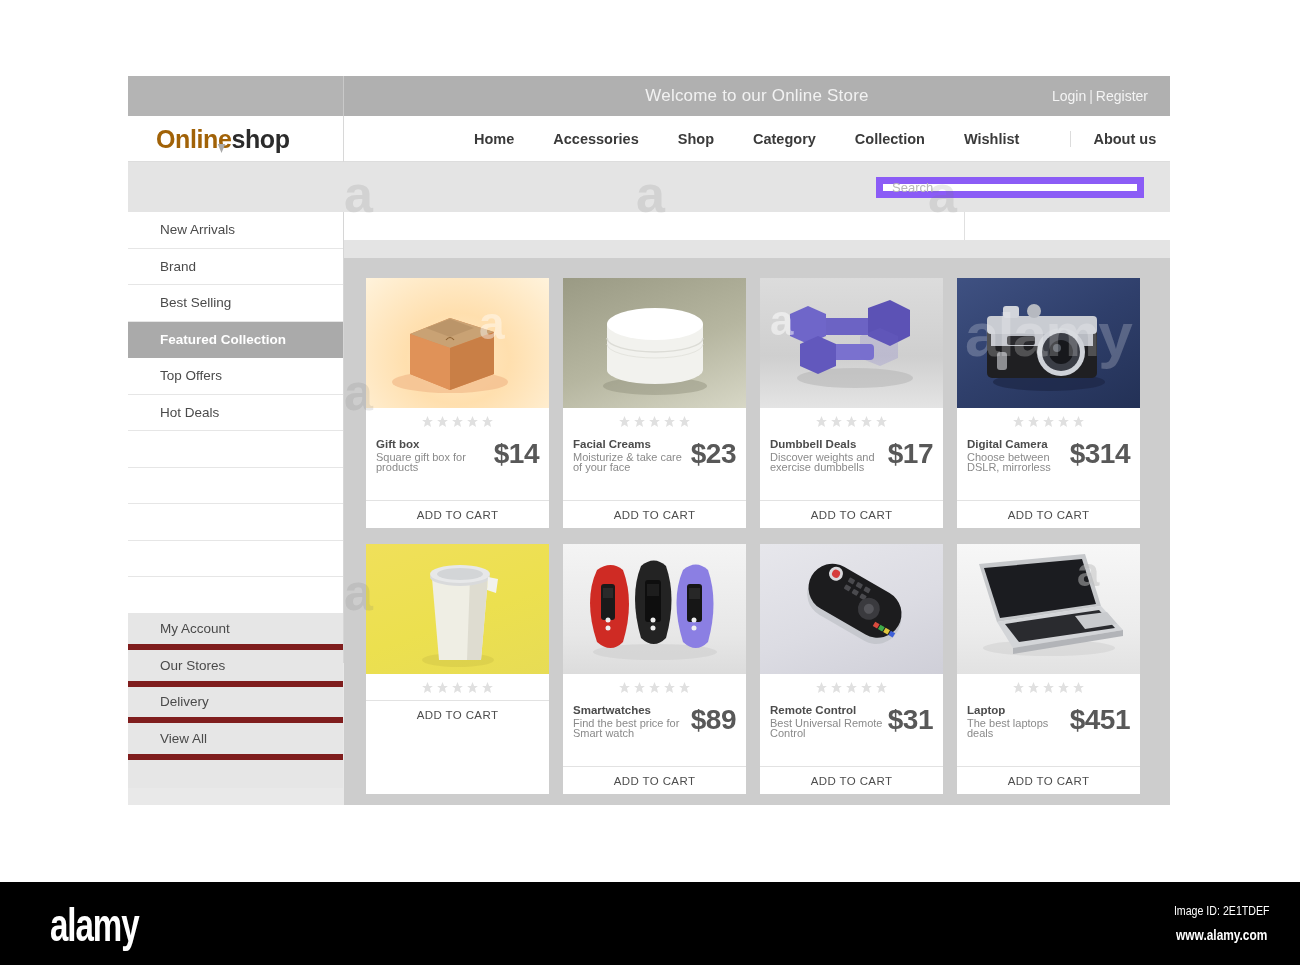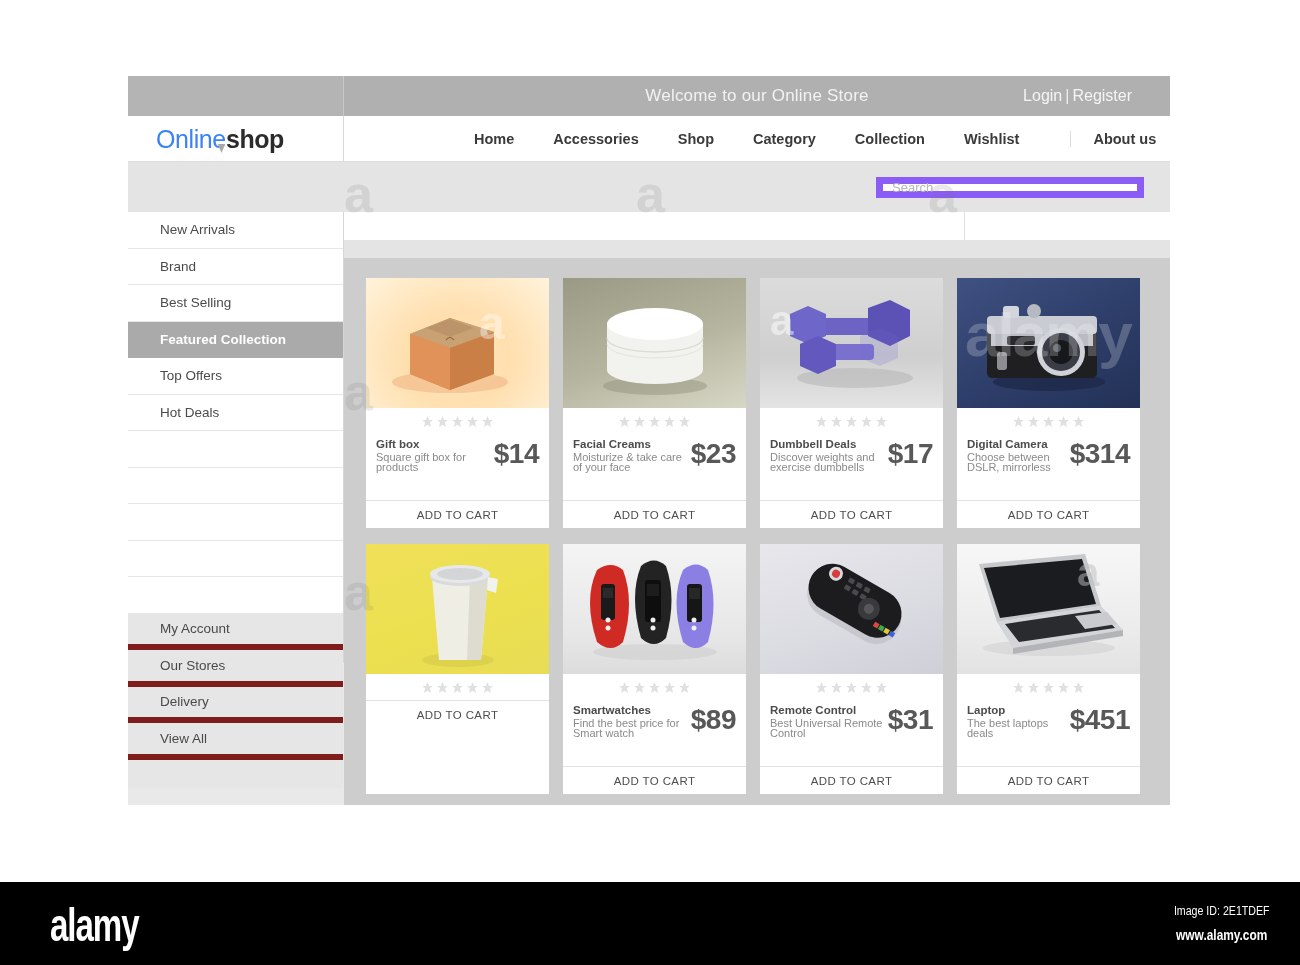--- a/index.html
+++ b/index.html
@@ -24,36 +24,36 @@
   .topbar-left { width: 216px; height: 40px; background: #b4b4b4; border-right: 1px solid #c9c9c9; }
   .topbar-right {
     flex: 1; height: 40px; background: #b0b0b0;
     position: relative; display: flex; align-items: center;
   }
   .welcome {
     position: absolute; left: 0; right: 0; text-align: center;
     font-size: 17px; color: #f2f2f2; letter-spacing: .2px;
   }
   .account-links {
-    position: absolute; right: 38px; font-size: 16px; color: #f4f4f4; white-space: nowrap;
+    position: absolute; right: 22px; font-size: 14px; color: #f4f4f4; white-space: nowrap;
   }
   .account-links span { cursor: pointer; }
   .acct-sep { margin: 0 3px; color: #ededed; }
 
   
   .navrow {
     position: absolute; left: 0; top: 40px; width: 1042px; height: 46px;
     background: #ffffff; display: flex; border-bottom: 1px solid #dddddd;
   }
   .logo-cell {
     width: 216px; height: 46px; border-right: 1px solid #d8d8d8;
     display: flex; align-items: center; padding-left: 28px;
   }
   .logo { font-size: 25px; font-weight: 400; letter-spacing: -.4px; position: relative; }
-  .logo .a { color: #3b82f6; }
+  .logo .a { color: #a16207; font-weight: bold; }
   .logo .b { color: #2b2b2b; font-weight: 600; }
   .logo .pin {
     position: absolute; left: 61px; top: 19px; width: 9px; height: 9px;
   }
   .nav { flex: 1; display: flex; align-items: center; padding-left: 130px; gap: 39px; }
   .nav-item {
     font-size: 14.5px; color: #3a3a3a; font-weight: 600; cursor: pointer; white-space: nowrap;
   }
   .nav-item.last { margin-left: 12px; padding-left: 22px; border-left: 1px solid #dcdcdc; }
 

